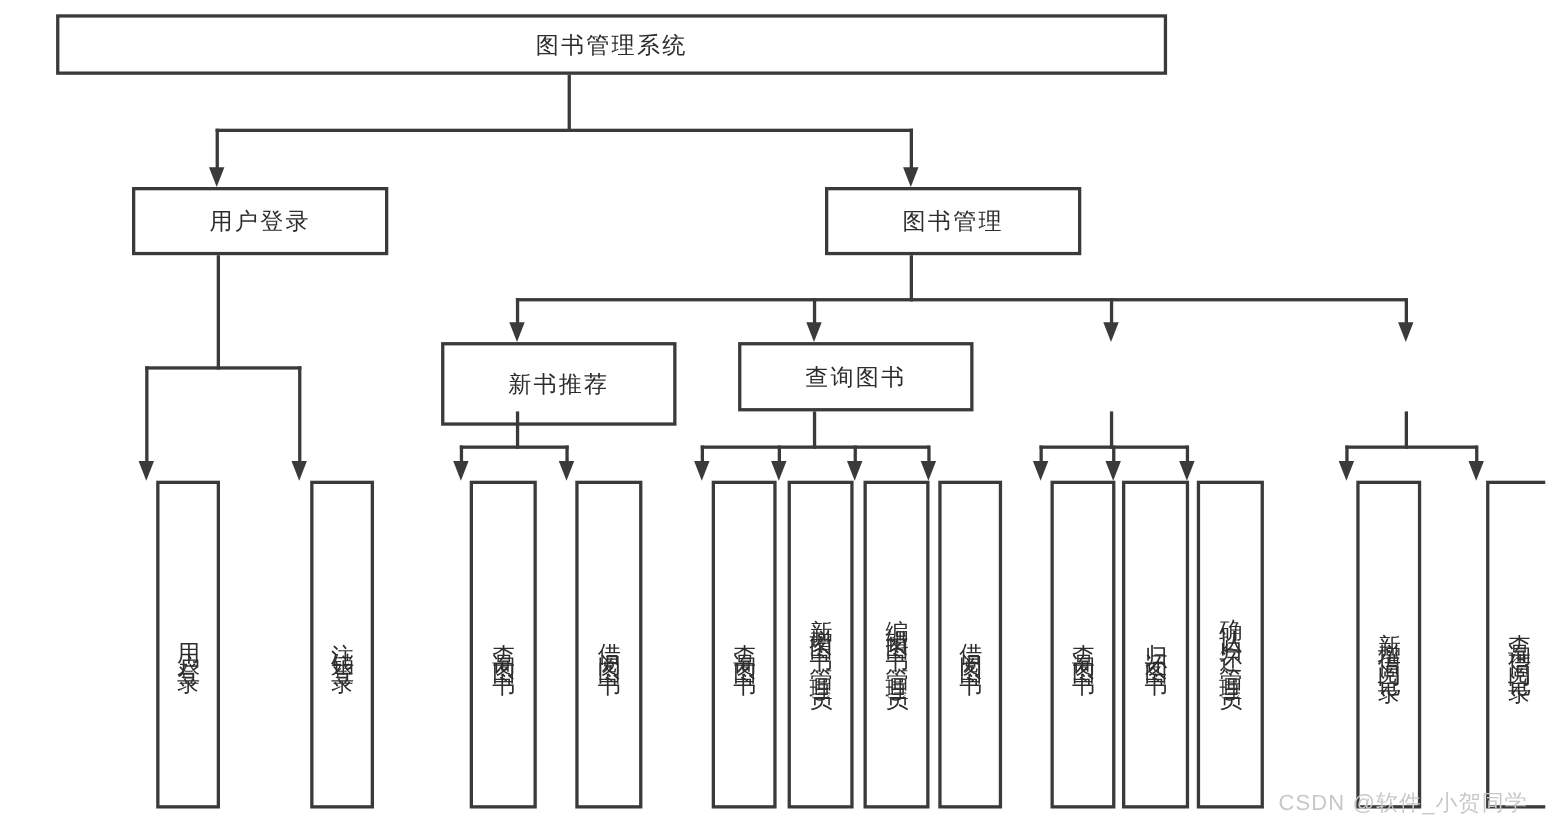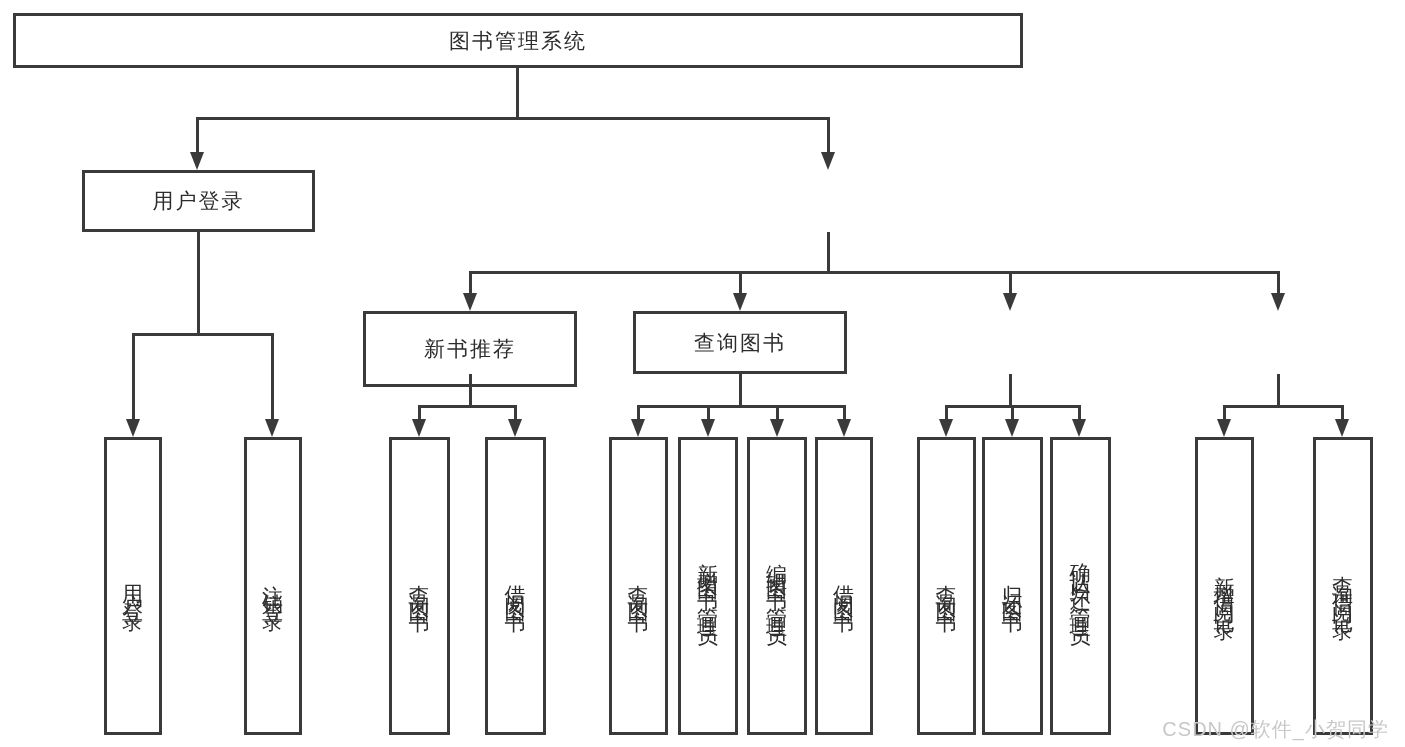--- a/index.html
+++ b/index.html
@@ -6,21 +6,21 @@
     --line:#3a3a3a; --text:#2d2d2d; --bg:#ffffff; --wm:#c8c8c8;
   }
   html,body{margin:0;padding:0;background:#fff;}
   .stage{
     position:relative;width:1405px;height:747px;background:var(--bg);
     overflow:hidden;font-family:"Liberation Sans","DejaVu Sans",sans-serif;
   }
   .node{
     position:absolute;box-sizing:border-box;border:3px solid var(--line);
     background:#fff;display:flex;align-items:center;justify-content:center;
-    color:var(--text);font-size:21px;letter-spacing:2px;text-align:right;
+    color:var(--text);font-size:21px;letter-spacing:2px;text-align:right;margin-left:38px;
   }
   .leaf{
     writing-mode:vertical-lr;text-orientation:mixed;
     font-size:21px;letter-spacing:9px;line-height:1;
   }
   .vline{position:absolute;width:3px;background:var(--line);}
   .hline{position:absolute;height:3px;background:var(--line);}
   .ah{
     position:absolute;width:0;height:0;
     border-left:7px solid transparent;border-right:7px solid transparent;
@@ -33,20 +33,21 @@
 </style>
 </head>
 <body>
 
 <div class="stage">
 
   <div class="node" style="left:13px;top:13px;width:1010px;height:55px;">图书管理系统</div>
 
   <div class="node" style="left:82px;top:170px;width:233px;height:62px;">用户登录</div>
 
+  <div class="node" style="left:712px;top:170px;width:233px;height:62px;">图书管理</div>
 
   <div class="node" style="left:363px;top:311px;width:214px;height:76px;">新书推荐</div>
 
   <div class="node" style="left:633px;top:311px;width:214px;height:63px;">查询图书</div>
 
 
 
   <div class="node leaf" style="left:104px;top:437px;width:58px;height:298px;">用户登录</div>
   <div class="node leaf" style="left:244px;top:437px;width:58px;height:298px;">注销登录</div>
 

